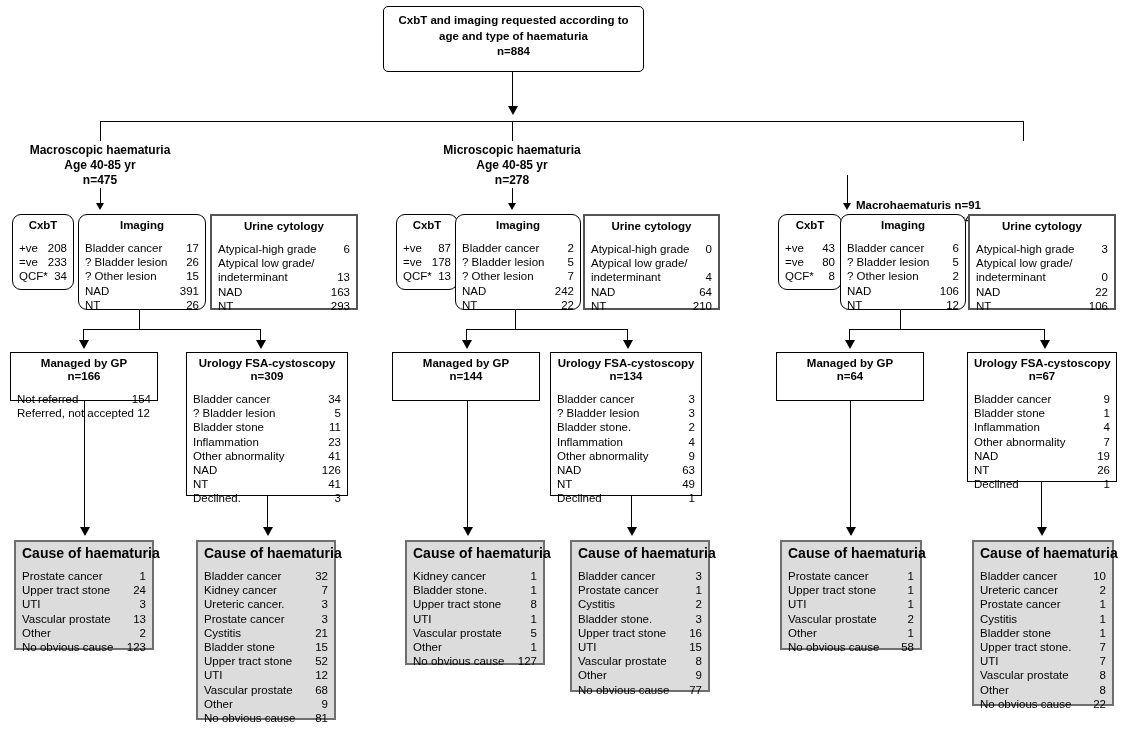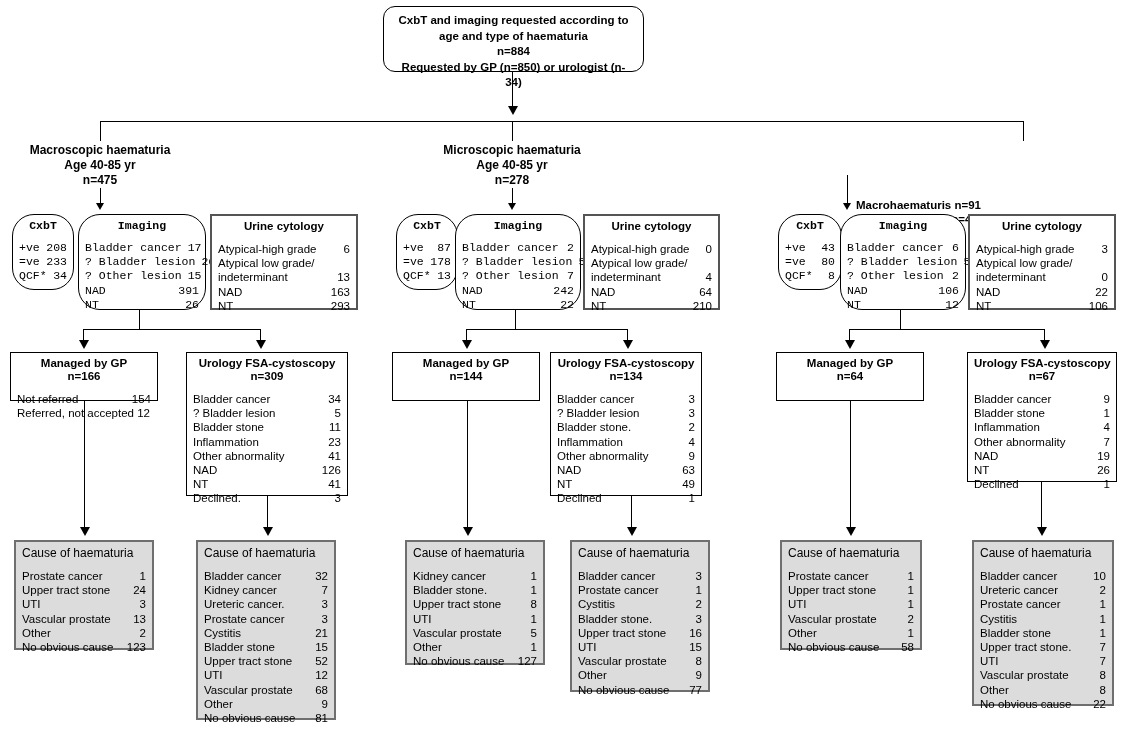--- a/index.html
+++ b/index.html
@@ -18,41 +18,41 @@
   }
 
   
   .box{
     position:absolute;
     box-sizing:border-box;
     background:#fff;
     border:1.5px solid #000;
     padding:4px 6px 5px 6px;
   }
-  .box.rounded{border-radius:22px;font-family:Liberation Mono, monospace;}
+  .box.rounded{border-radius:9px;}
   .box.thick{border:2px solid #555;background:#fff;}
   .box.shade{background:#dcdcdc;border:2px solid #6f6f6f;}
 
   .box .title{
     font-weight:bold;
     font-size:11.5px;
     text-align:center;
     line-height:13px;
     white-space:nowrap;
   }
   .box .subtitle{
     font-weight:bold;
     font-size:11.5px;
     text-align:center;
     line-height:13px;
   }
   .box .title-left{
-    font-weight:normal;
-    font-size:12px;
-    text-align:left;
+    font-weight:bold;
+    font-size:14px;
+    text-align:center;
     line-height:14px;
     white-space:nowrap;
   }
 
   
   .rows{margin-top:9px;}
   .row{
     display:flex;
     justify-content:space-between;
     align-items:baseline;
@@ -81,21 +81,21 @@
     text-align:left;
     white-space:nowrap;
     margin-top:30px;
   }
 
   
   .banner{
     position:absolute;
     box-sizing:border-box;
     border:1.5px solid #000;
-    border-radius:12px;
+    border-radius:5px;
     background:#fff;
     text-align:center;
     font-weight:bold;
     font-size:11.5px;
     line-height:15.5px;
     padding:6px 10px;
   }
 
   
   .vline{position:absolute;width:0;border-left:1.6px solid #000;}
@@ -116,21 +116,20 @@
 </style>
 </head>
 <body>
 
 <div id="stage">
 
   <div class="banner" style="left:383px;top:6px;width:261px;height:66px;">
     <div>CxbT and imaging requested according to</div>
     <div>age and type of haematuria</div>
     <div>n=884</div>
-    <div>Requested by GP (n=850) or urologist (n-34)</div>
   </div>
 
   <div class="vline" style="left:512px;top:72px;height:36px;"></div>
   <div class="arrow-down" style="left:508px;top:106px;"></div>
 
   <div class="hline" style="left:100px;top:121px;width:924px;"></div>
   <div class="tick" style="left:100px;top:121px;height:20px;"></div>
   <div class="tick" style="left:512px;top:121px;height:20px;"></div>
   <div class="tick" style="left:1023px;top:121px;height:20px;"></div>
 

